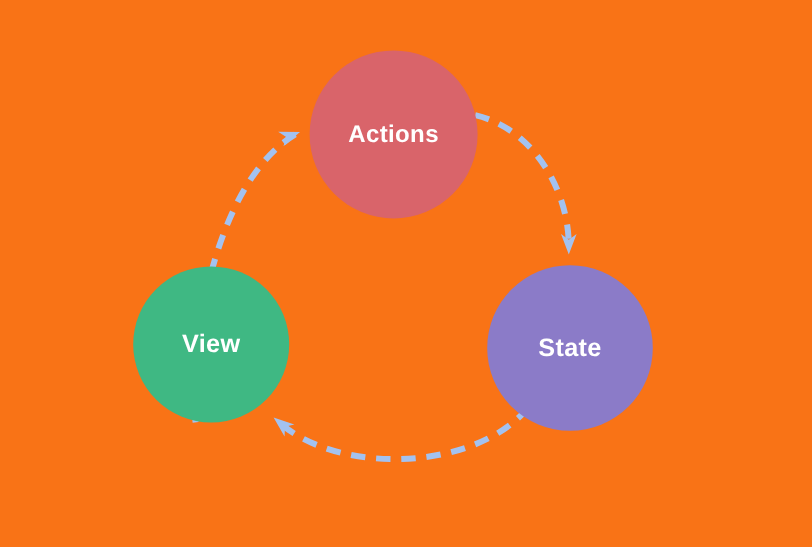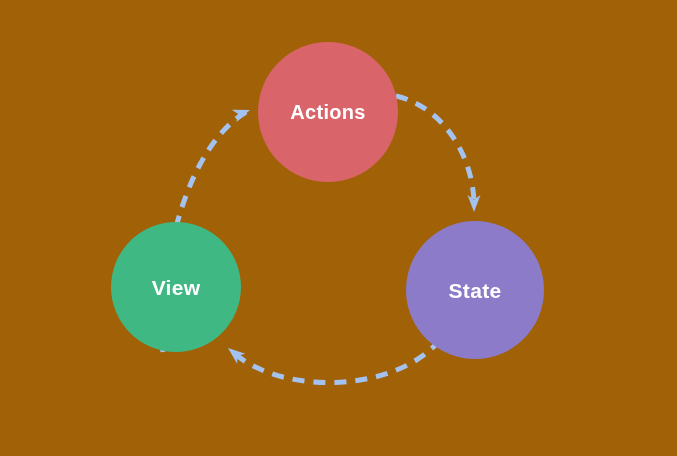--- a/index.html
+++ b/index.html
@@ -38,21 +38,21 @@
   .node-label-view    { font-size: 21px; }
   .node-label-state   { font-size: 21px; }
   .flow-arc {
     fill: none;
     stroke-linecap: butt;
   }
 </style>
 </head>
 <body>
 
-<div id="diagram-root" style="background: #a16207;">
+<div id="diagram-root" style="background: #f97316;">
   <svg id="flow-svg" viewBox="0 0 677 456">
 
     <g>
       <path class="flow-arc" d="M 163 352 C 157 300, 175 155, 246 112" stroke="#a3c2f0" stroke-dasharray="12 9" stroke-width="5"></path>
       <polygon points="250.00,110.00 231.80,109.71 238.50,114.19 236.25,121.92" fill="#a3c2f0"></polygon>
     </g>
 
     <g>
       <path class="flow-arc" d="M 396 96 C 444 107, 474 158, 474 205" stroke="#a3c2f0" stroke-dasharray="12 9" stroke-width="5"></path>
       <polygon points="474.00,212.00 480.50,195.00 474.00,199.76 467.50,195.00" fill="#a3c2f0"></polygon>

